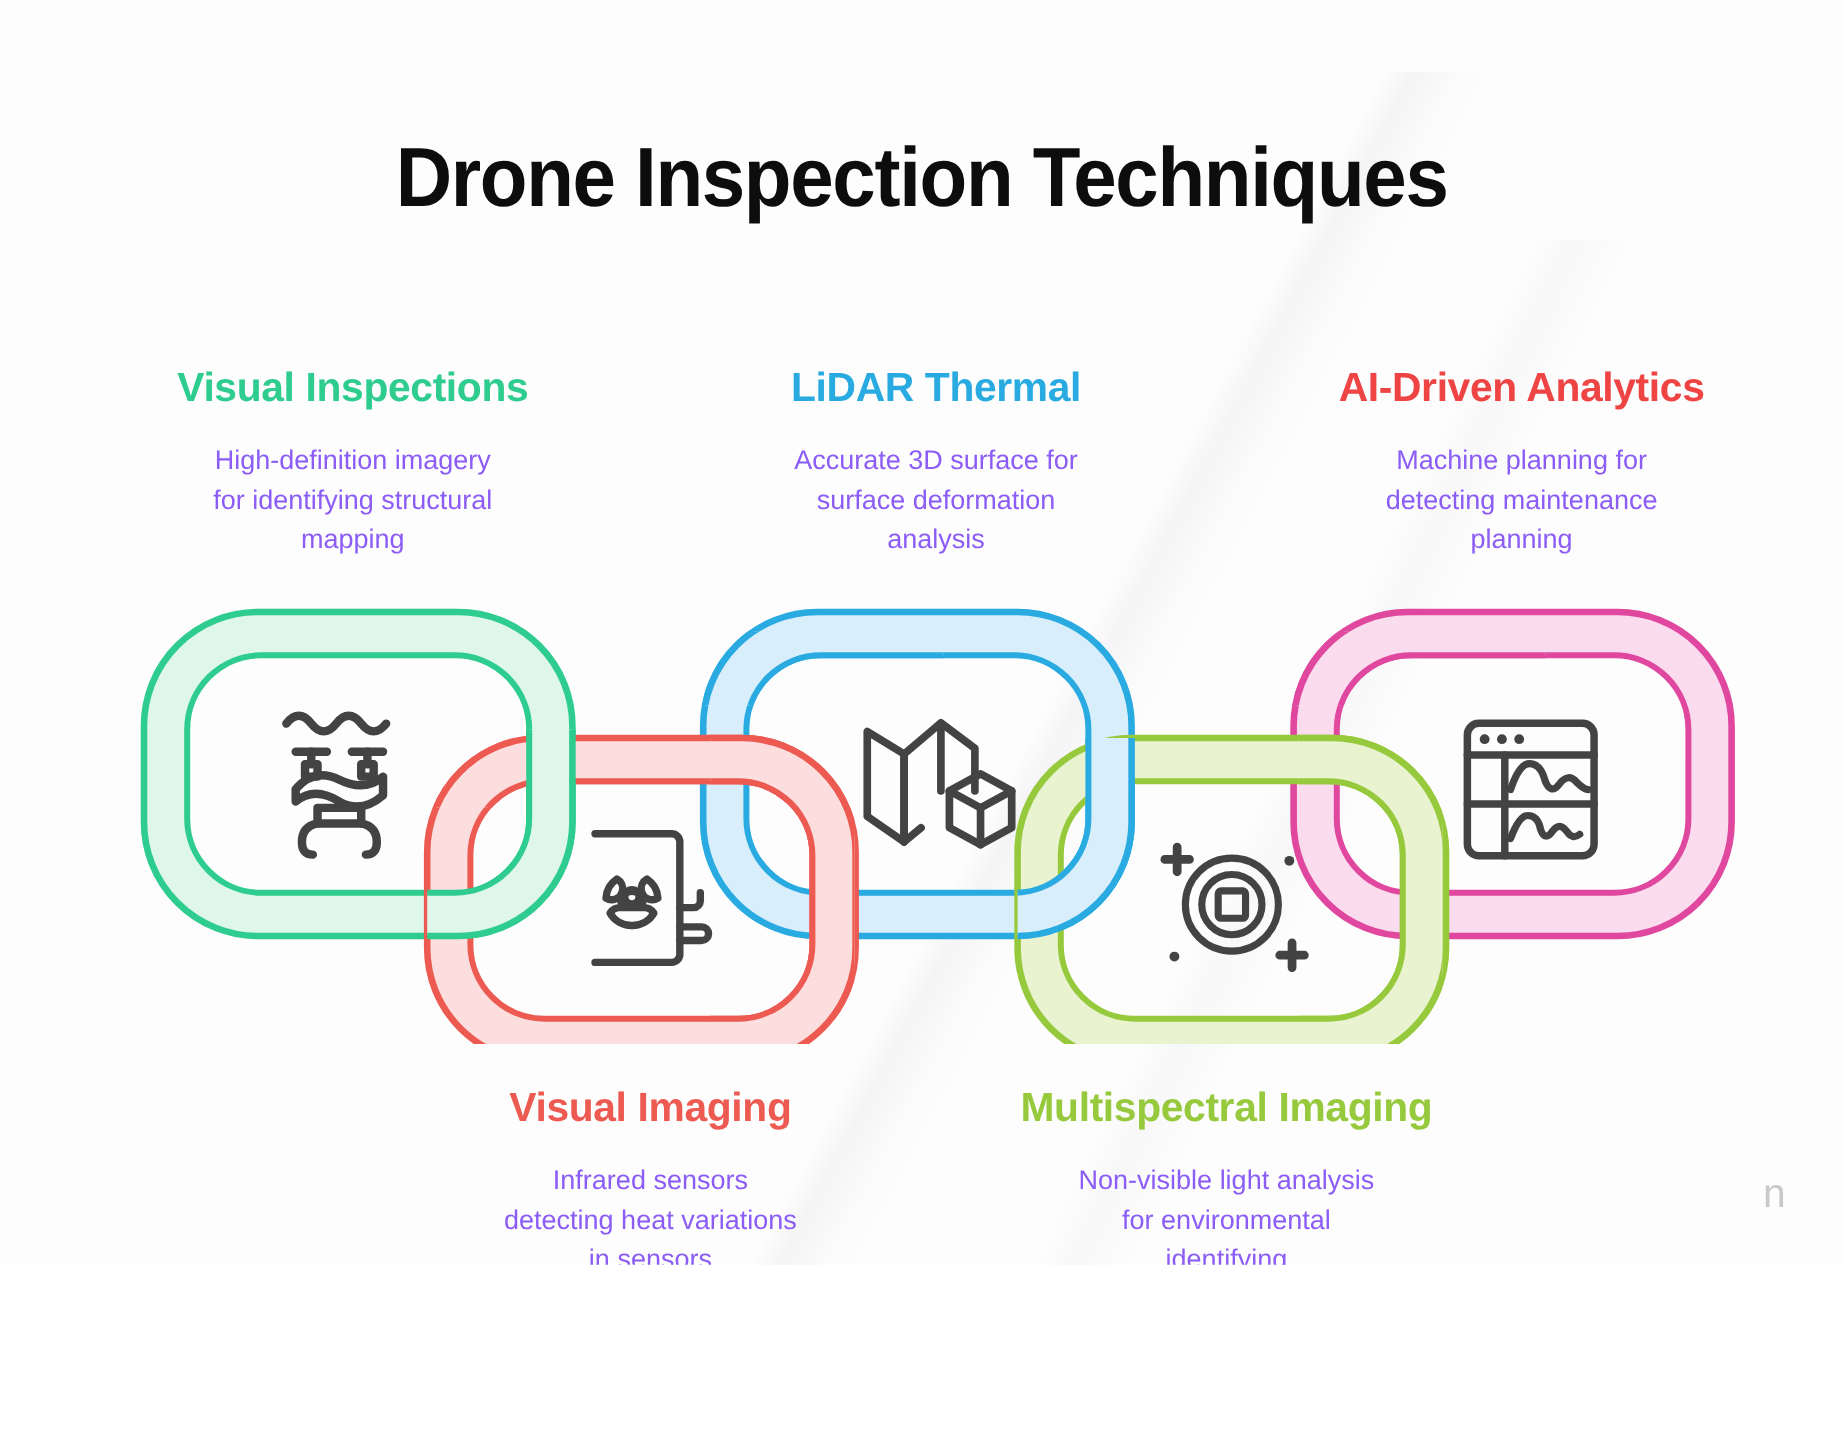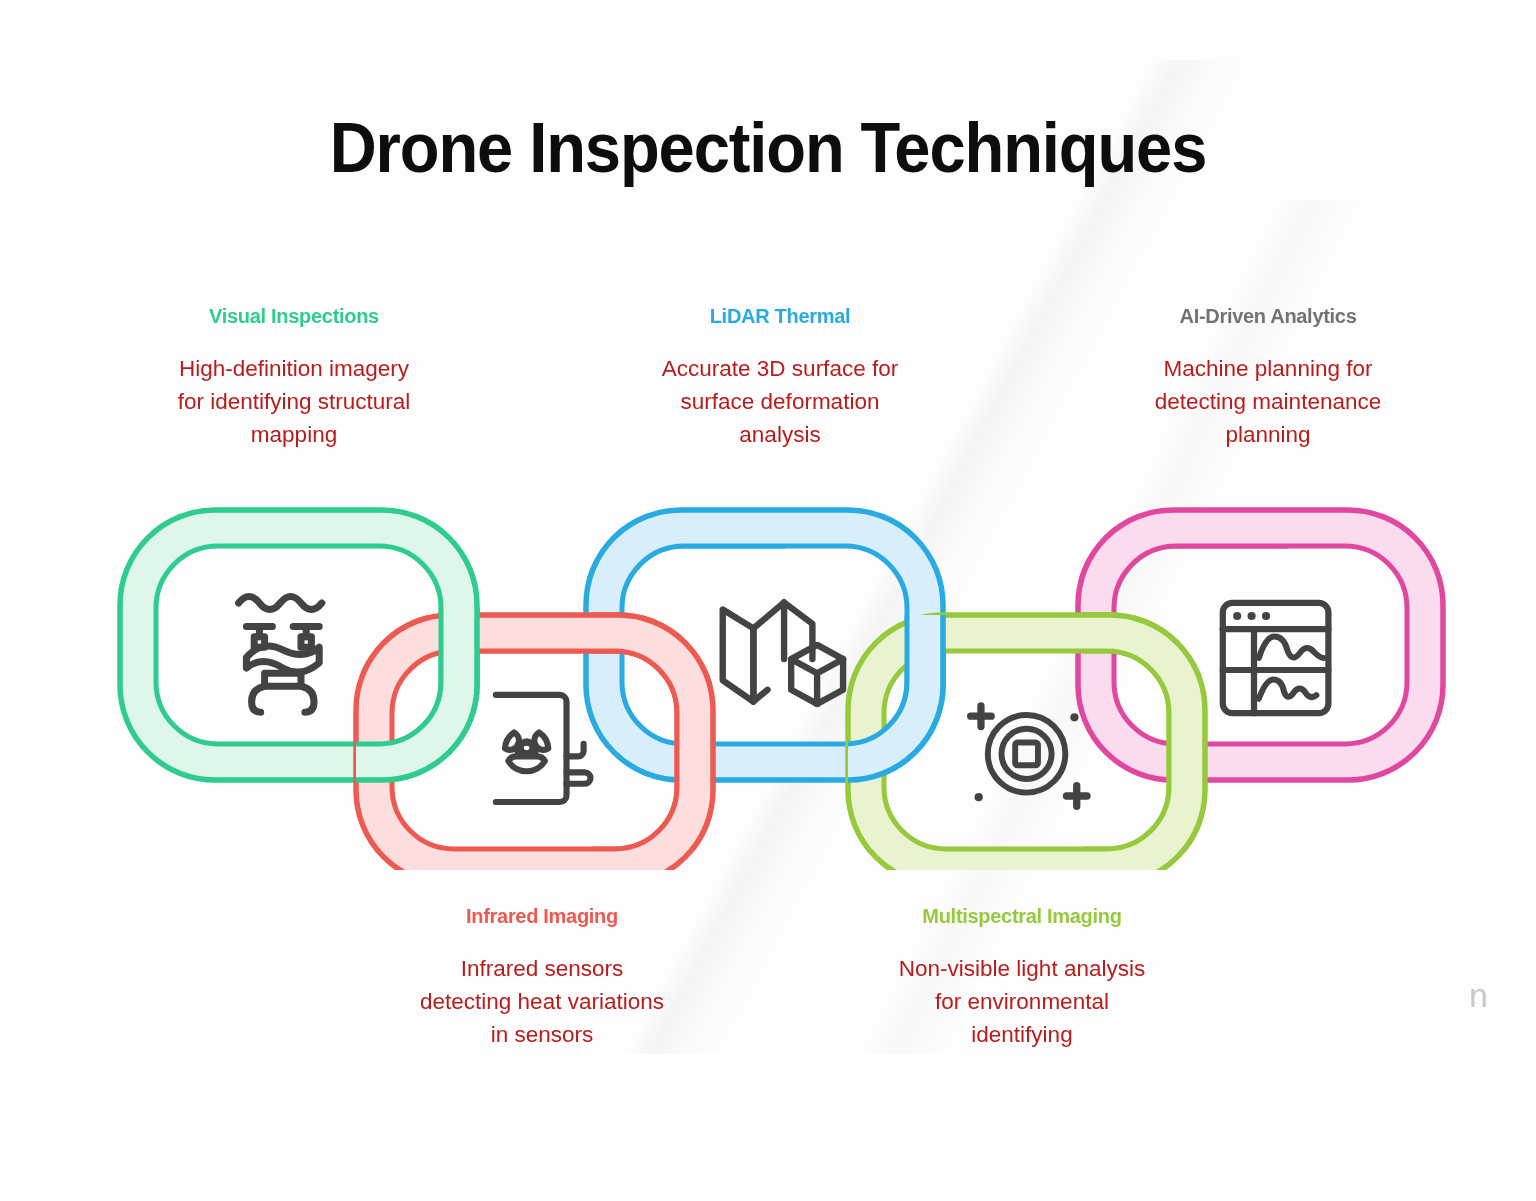--- a/index.html
+++ b/index.html
@@ -63,30 +63,30 @@
     transform: scaleX(0.93);
     transform-origin: center;
     white-space: nowrap;
   }
 
   .label-block {
     position: absolute;
     text-align: center;
   }
   .label-title {
-    font-size: 20px;
+    font-size: 34px;
     font-weight: 700;
     margin: 0 0 26px 0;
     line-height: 1.1;
     letter-spacing: -0.3px;
   }
   .label-desc {
     font-size: 22.5px;
     font-weight: 400;
-    color: #b91c1c;
+    color: #8b5cf6;
     line-height: 1.46;
     margin: 0;
   }
 
   .lbl-visual      { left: 104px;  top: 305px; width: 380px; }
   .lbl-lidar       { left: 592px;  top: 305px; width: 376px; }
   .lbl-ai          { left: 1068px; top: 305px; width: 400px; }
   .lbl-thermal     { left: 352px;  top: 905px; width: 380px; }
   .lbl-multi       { left: 836px;  top: 905px; width: 372px; }
 
@@ -344,30 +344,30 @@
   <div class="label-block lbl-lidar">
     <div class="label-title" style="color:#29abe2">LiDAR Thermal</div>
     <div class="label-desc">
       <div>Accurate 3D surface for</div>
       <div>surface deformation</div>
       <div>analysis</div>
     </div>
   </div>
 
   <div class="label-block lbl-ai">
-    <div class="label-title" style="color:#737373">AI-Driven Analytics</div>
+    <div class="label-title" style="color:#ef4444">AI-Driven Analytics</div>
     <div class="label-desc">
       <div>Machine planning for</div>
       <div>detecting maintenance</div>
       <div>planning</div>
     </div>
   </div>
 
   <div class="label-block lbl-thermal">
-    <div class="label-title" style="color:#ed5a52">Infrared Imaging</div>
+    <div class="label-title" style="color:#ed5a52">Visual Imaging</div>
     <div class="label-desc">
       <div>Infrared sensors</div>
       <div>detecting heat variations</div>
       <div>in sensors</div>
     </div>
   </div>
 
   <div class="label-block lbl-multi">
     <div class="label-title" style="color:#97c93d">Multispectral Imaging</div>
     <div class="label-desc">

